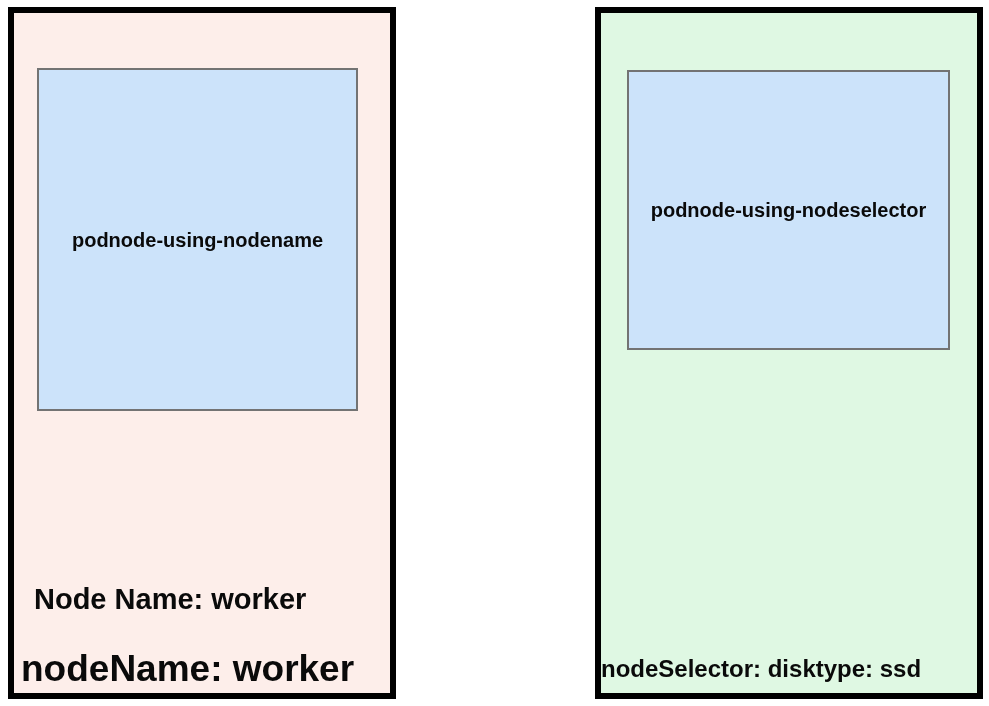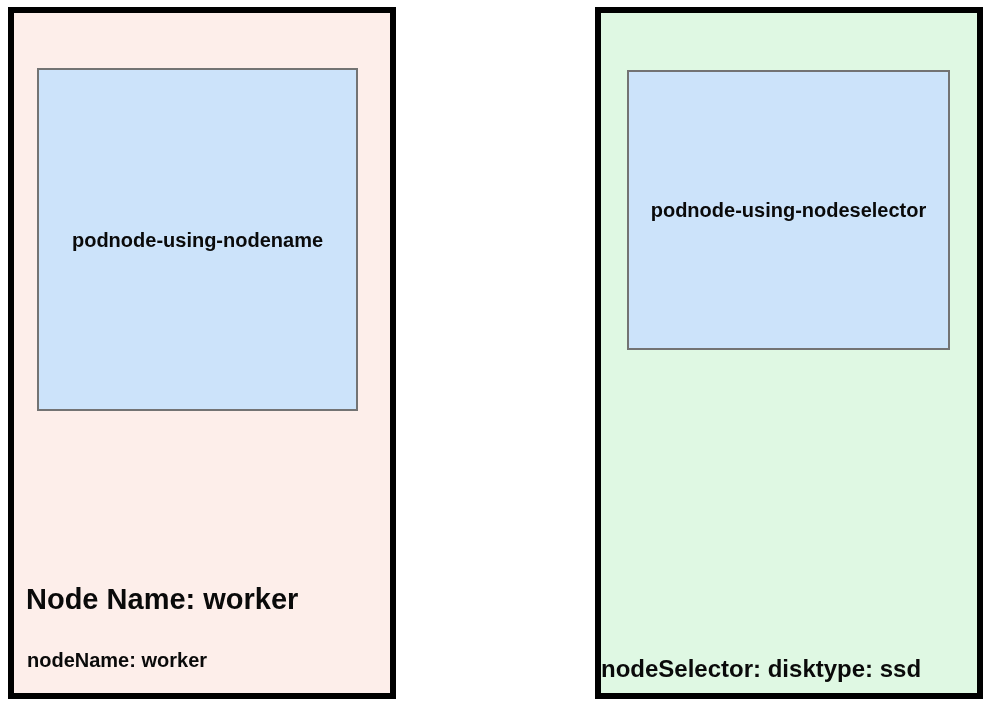--- a/index.html
+++ b/index.html
@@ -47,22 +47,22 @@
   }
   .node-title, .node-subtitle {
     position: absolute;
     left: 0;
     width: 100%;
     font-weight: bold;
     color: #0a0a0a;
     line-height: 1;
     white-space: nowrap;
   }
-  .node-box.worker .node-title    { top: 572px; text-align: left; padding-left: 12px;  font-size: 29px; }
-  .node-box.worker .node-subtitle { top: 637px; text-align: left; padding-left: 13px;  font-size: 20px; }
+  .node-box.worker .node-title    { top: 572px; text-align: left; padding-left: 20px;  font-size: 29px; }
+  .node-box.worker .node-subtitle { top: 637px; text-align: left; padding-left: 7px;  font-size: 37px; }
   .node-box.master .node-title    { top: 572px; text-align: center; font-size: 29px; }
   .node-box.master .node-subtitle { top: 644px; text-align: left; font-size: 24px; }
 </style>
 </head>
 <body>
 
 <div class="canvas">
 
   <div class="node-box worker" style="background-color: rgb(253, 238, 234);">
     <div class="pod-box" style="background-color: rgb(204, 227, 250);">

